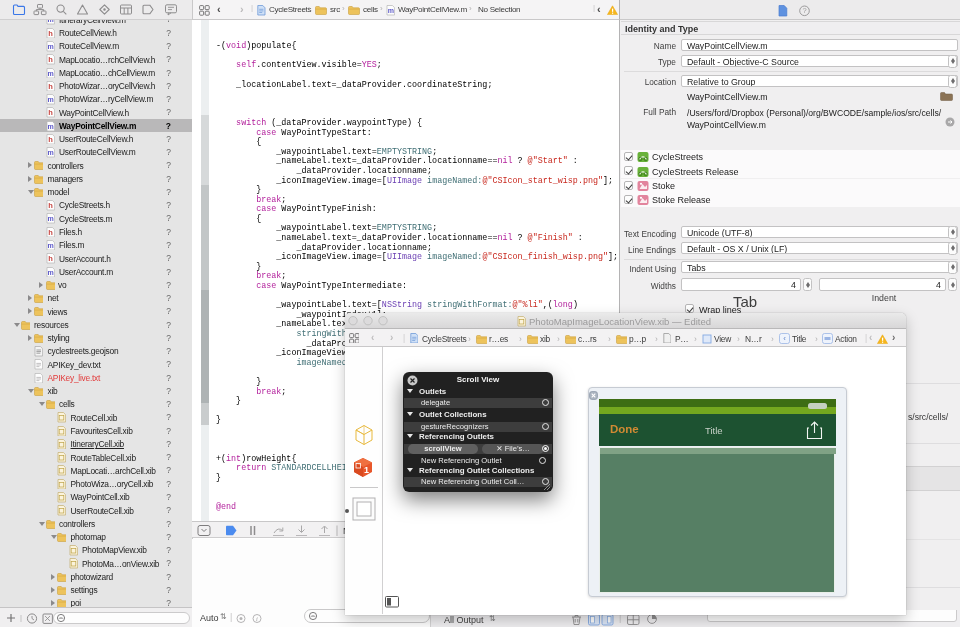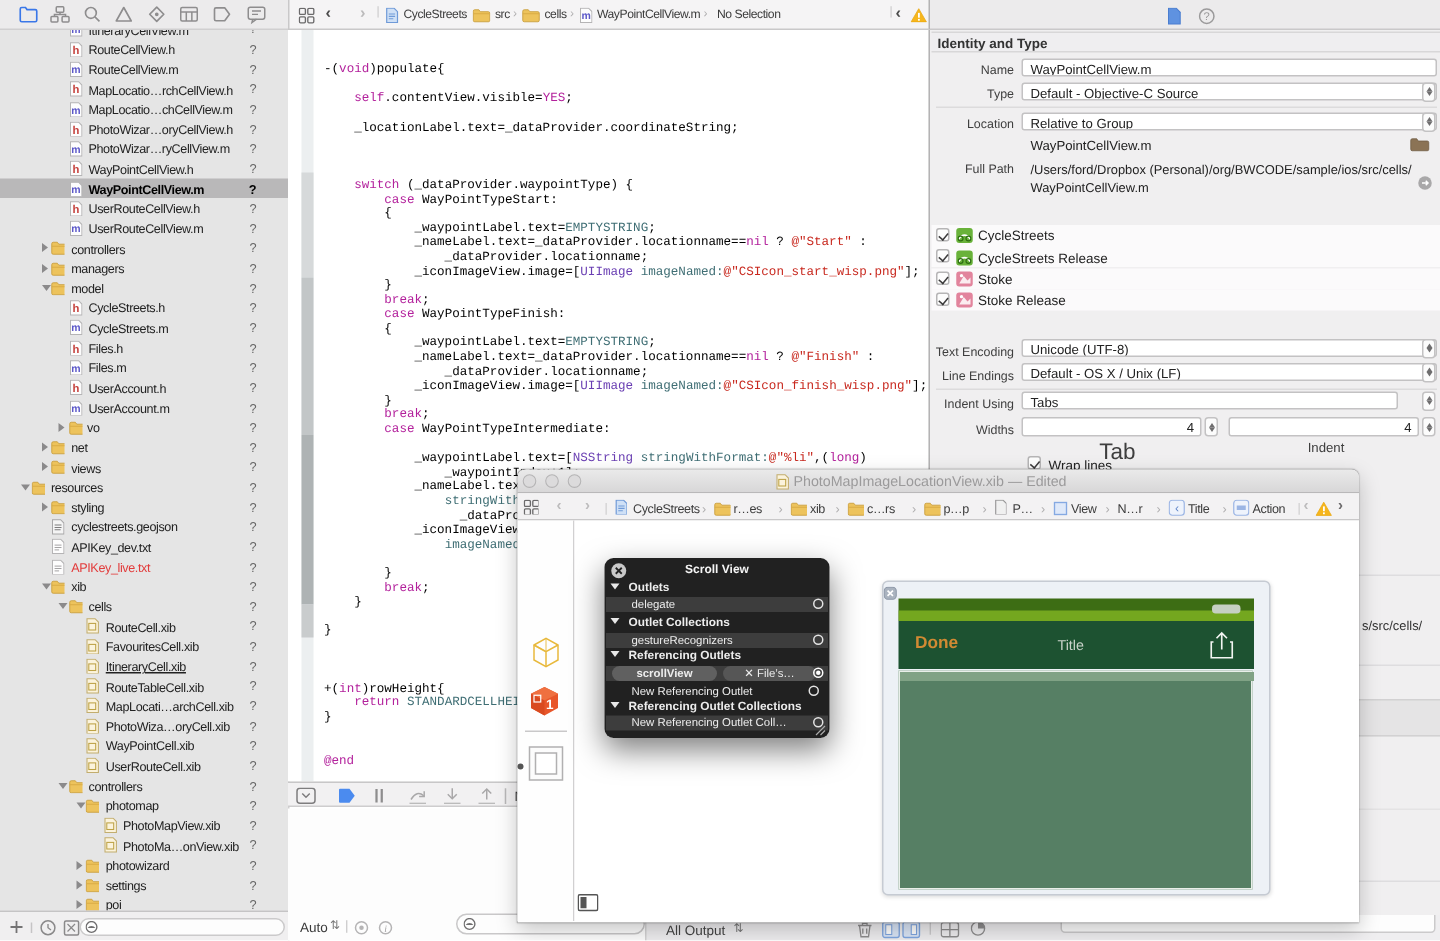--- a/index.html
+++ b/index.html
@@ -710,21 +710,21 @@
       </svg>
 <div class="abs" style="left:32px;top:175.39999999999998px;font-size:9px;color:#222">Stoke Release</div>
 <div class="ilabel" style="left:0px;top:209px;width:56px">Text Encoding</div>
 <div class="ifield" style="left:61px;top:206px;width:277px;height:12px">Unicode (UTF-8)</div>
 <div class="stepper" style="left:327.5px;top:205.5px"></div>
 <div class="ilabel" style="left:0px;top:225px;width:56px">Line Endings</div>
 <div class="ifield" style="left:61px;top:222px;width:277px;height:12px">Default - OS X / Unix (LF)</div>
 <div class="stepper" style="left:327.5px;top:221.5px"></div>
 <div class="abs" style="left:4px;top:238.5px;width:334px;height:1px;background:#dcdbdc"></div>
 <div class="ilabel" style="left:0px;top:244px;width:56px">Indent Using</div>
-<div class="ifield" style="left:61px;top:241px;width:251px;height:12px">Tabs</div>
+<div class="ifield" style="left:61px;top:241px;width:277px;height:12px">Tabs</div>
 <div class="stepper" style="left:327.5px;top:240.5px"></div>
 <div class="ilabel" style="left:0px;top:261px;width:56px">Widths</div>
 <div class="ifield" style="left:61px;top:258px;width:120px;height:13px;text-align:right;padding-right:4px">4</div>
 <div class="stepper" style="left:183px;top:258px"></div>
 <div class="ifield" style="left:199px;top:258px;width:127px;height:13px;text-align:right;padding-right:4px">4</div>
 <div class="stepper" style="left:328px;top:258px"></div>
 <div class="abs" style="left:105px;top:273px;width:40px;text-align:center;font-size:15px;color:#3e3e3e">Tab</div>
 <div class="abs" style="left:244px;top:273px;width:40px;text-align:center;font-size:8.8px;color:#3e3e3e">Indent</div>
 <span class="cb" style="left:65px;top:284px"></span>
 <div class="abs" style="left:79px;top:285px;font-size:9px;color:#222">Wrap lines</div>

